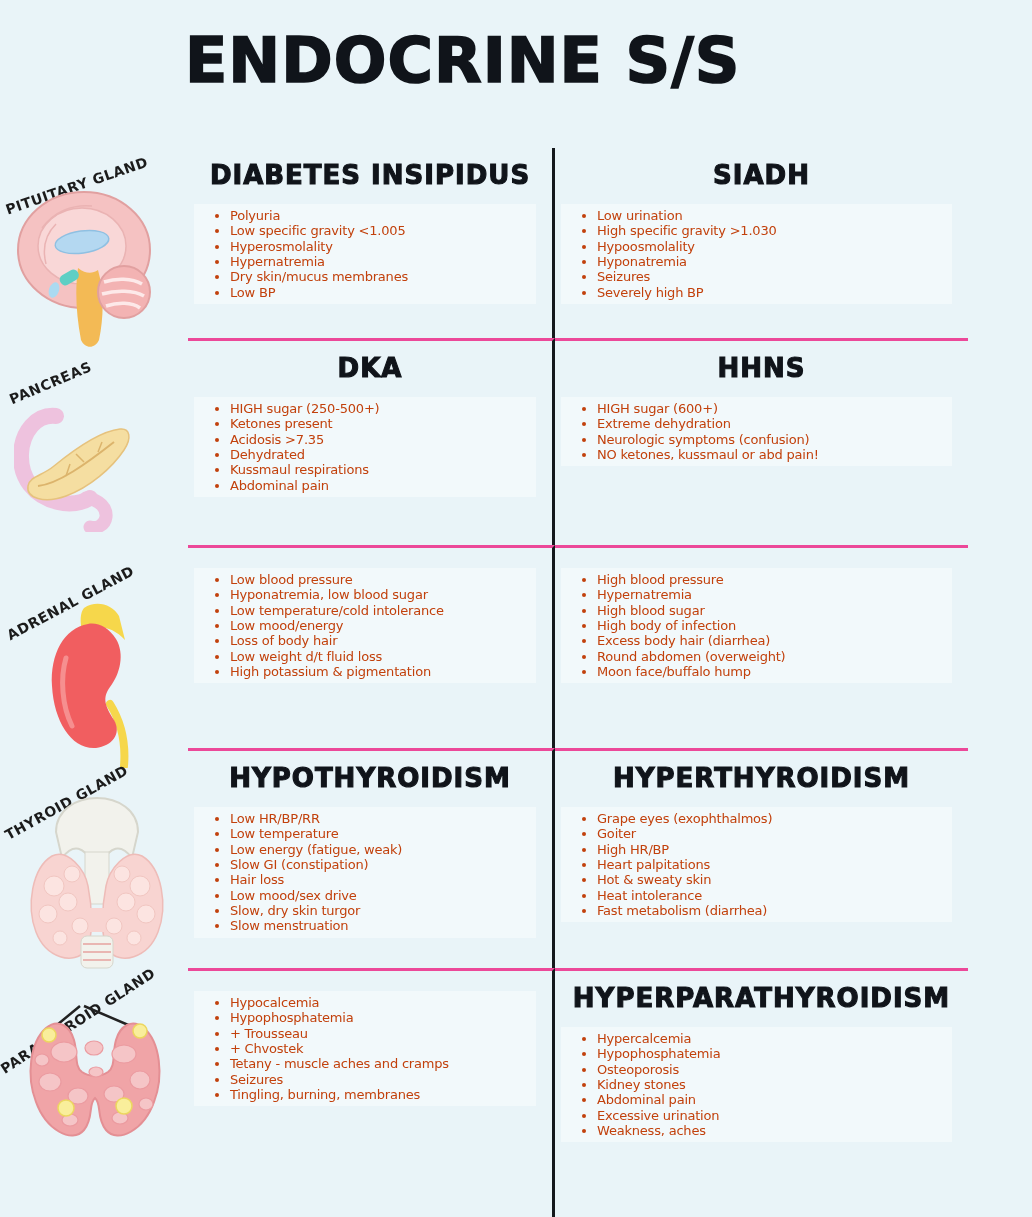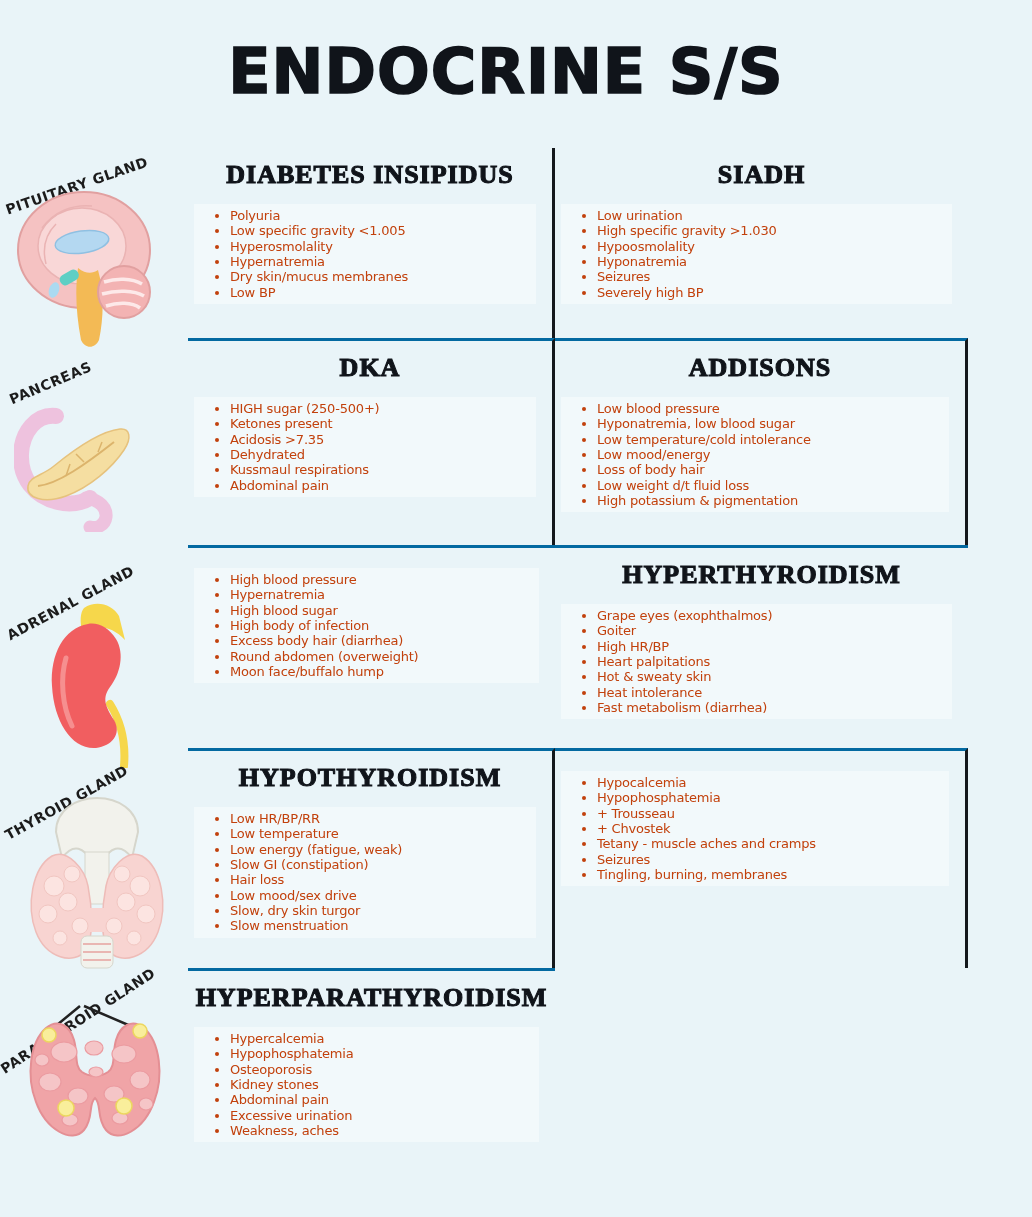--- a/index.html
+++ b/index.html
@@ -2,40 +2,39 @@
 <html><head>
 <meta charset="utf-8">
 <style>
   html,body { margin:0; padding:0; background:#dfeef3; }
   .page {
     position:relative; width:1032px; height:1217px;
     background:#e9f4f8; overflow:hidden;
     font-family:"DejaVu Sans","Liberation Sans",sans-serif;
   }
   .title {
-    position:absolute; left:185px; top:24px; width:620px; margin:11px;
-    text-align:center; font-size:62px; font-weight:800; letter-spacing:1px;
+    position:absolute; left:185px; top:24px; width:620px; margin:0;
+    font-size:62px; font-weight:800; letter-spacing:1px;
     color:#10141a; -webkit-text-stroke:1.6px #10141a;
   }
   
   .table {
     position:absolute; left:188px; top:148px;
     display:grid;
     grid-template-columns:367px 413px;
     grid-template-rows:190px 207px 203px 220px 249px;
   }
   .cell { box-sizing:border-box; padding:6px 6px 0 6px; }
   .cell.br { border-right:3px solid #14181c; }
-  .cell.bt { border-top:3px solid #0369a1; }
+  .cell.bt { border-top:3px solid #ec4899; }
   .cell h2 {
     margin:6px 0 0; text-align:center;
     font-size:26px; font-weight:800; letter-spacing:1px;
     color:#10141a; -webkit-text-stroke:1.1px #10141a;
     white-space:nowrap;
-    font-family:Liberation Serif, serif;
   }
   .cell ul {
     margin:14px 10px 0 0; padding:4px 2px 4px 36px;
     font-size:13px; line-height:1.18; letter-spacing:-0.2px;
     color:#c2410c; background:rgba(255,255,255,0.42);
   }
   .cell li { margin:0; padding:0; }
   
   .gland-label {
     position:absolute; white-space:nowrap;
@@ -174,23 +173,31 @@
       <h2>DKA</h2>
       <ul>
           <li>HIGH sugar (250-500+)</li>
           <li>Ketones present</li>
           <li>Acidosis &gt;7.35</li>
           <li>Dehydrated</li>
           <li>Kussmaul respirations</li>
           <li>Abdominal pain</li>
         </ul>
     </div>
-
-    <div class="cell br bt">
-      <h2>ADDISONS</h2>
+    <div class="cell bt">
+      <h2>HHNS</h2>
+      <ul>
+          <li>HIGH sugar (600+)</li>
+          <li>Extreme dehydration</li>
+          <li>Neurologic symptoms (confusion)</li>
+          <li>NO ketones, kussmaul or abd pain!</li>
+        </ul>
+    </div>
+
+    <div class="cell br bt">
       <ul>
           <li>Low blood pressure</li>
           <li>Hyponatremia, low blood sugar</li>
           <li>Low temperature/cold intolerance</li>
           <li>Low mood/energy</li>
           <li>Loss of body hair</li>
           <li>Low weight d/t fluid loss</li>
           <li>High potassium &amp; pigmentation</li>
         </ul>
     </div>
@@ -199,45 +206,45 @@
           <li>High blood pressure</li>
           <li>Hypernatremia</li>
           <li>High blood sugar</li>
           <li>High body of infection</li>
           <li>Excess body hair (diarrhea)</li>
           <li>Round abdomen (overweight)</li>
           <li>Moon face/buffalo hump</li>
         </ul>
     </div>
 
-    <div class="cell bt">
-      <h2>HYPERTHYROIDISM</h2>
-      <ul>
-          <li>Grape eyes (exophthalmos)</li>
-          <li>Goiter</li>
-          <li>High HR/BP</li>
-          <li>Heart palpitations</li>
-          <li>Hot &amp; sweaty skin</li>
-          <li>Heat intolerance</li>
-          <li>Fast metabolism (diarrhea)</li>
-        </ul>
-    </div>
     <div class="cell br bt">
       <h2>HYPOTHYROIDISM</h2>
       <ul>
           <li>Low HR/BP/RR</li>
           <li>Low temperature</li>
           <li>Low energy (fatigue, weak)</li>
           <li>Slow GI (constipation)</li>
           <li>Hair loss</li>
           <li>Low mood/sex drive</li>
           <li>Slow, dry skin turgor</li>
           <li>Slow menstruation</li>
         </ul>
     </div>
+    <div class="cell bt">
+      <h2>HYPERTHYROIDISM</h2>
+      <ul>
+          <li>Grape eyes (exophthalmos)</li>
+          <li>Goiter</li>
+          <li>High HR/BP</li>
+          <li>Heart palpitations</li>
+          <li>Hot &amp; sweaty skin</li>
+          <li>Heat intolerance</li>
+          <li>Fast metabolism (diarrhea)</li>
+        </ul>
+    </div>
 
     <div class="cell br bt">
       <ul>
           <li>Hypocalcemia</li>
           <li>Hypophosphatemia</li>
           <li>+ Trousseau</li>
           <li>+ Chvostek</li>
           <li>Tetany - muscle aches and cramps</li>
           <li>Seizures</li>
           <li>Tingling, burning, membranes</li>

